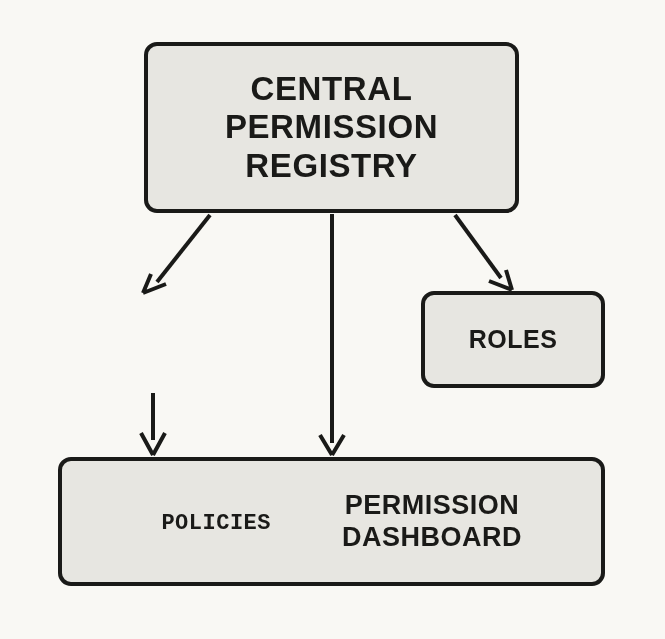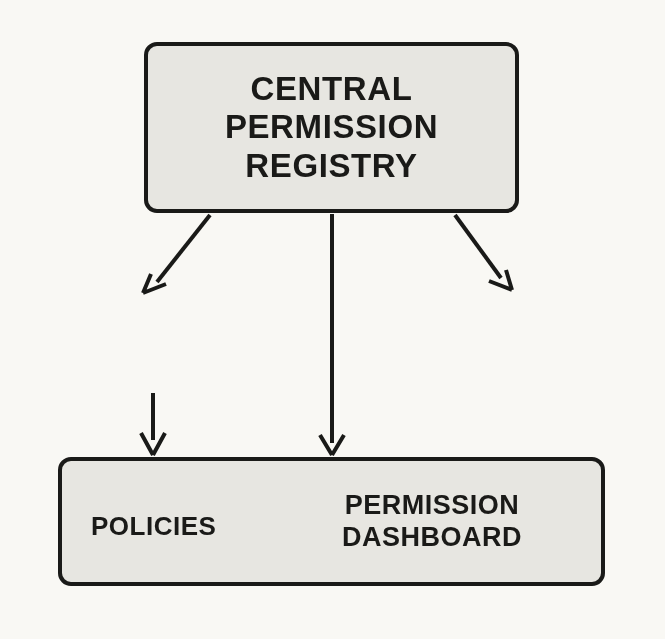--- a/index.html
+++ b/index.html
@@ -90,22 +90,23 @@
     width: 547px;
     height: 129px;
     justify-content: flex-start;
     position: absolute;
   }
   #label-policies {
     position: absolute;
     left: 29px;
     top: 50px;
     width: 180px;
-    font-size: 26px;
-    text-align: left;
+    font-size: 22px;
+    text-align: right;
+    font-family: Liberation Mono, monospace;
   }
   #label-dashboard {
     position: absolute;
     left: 220px;
     top: 28px;
     width: 300px;
     font-size: 27px;
     text-align: center;
     line-height: 1.2;
   }
@@ -138,20 +139,23 @@
     </g>
   </svg>
 
   <div class="node" id="node-registry">
     <div class="node-label">CENTRAL
 PERMISSION
 REGISTRY</div>
   </div>
 
 
+  <div class="node" id="node-roles">
+    <div class="node-label">ROLES</div>
+  </div>
 
   <div class="node" id="node-bottom">
     <div class="node-label" id="label-policies">POLICIES</div>
     <div class="node-label" id="label-dashboard">PERMISSION
 DASHBOARD</div>
   </div>
 
 </div>
 
 </body></html>

